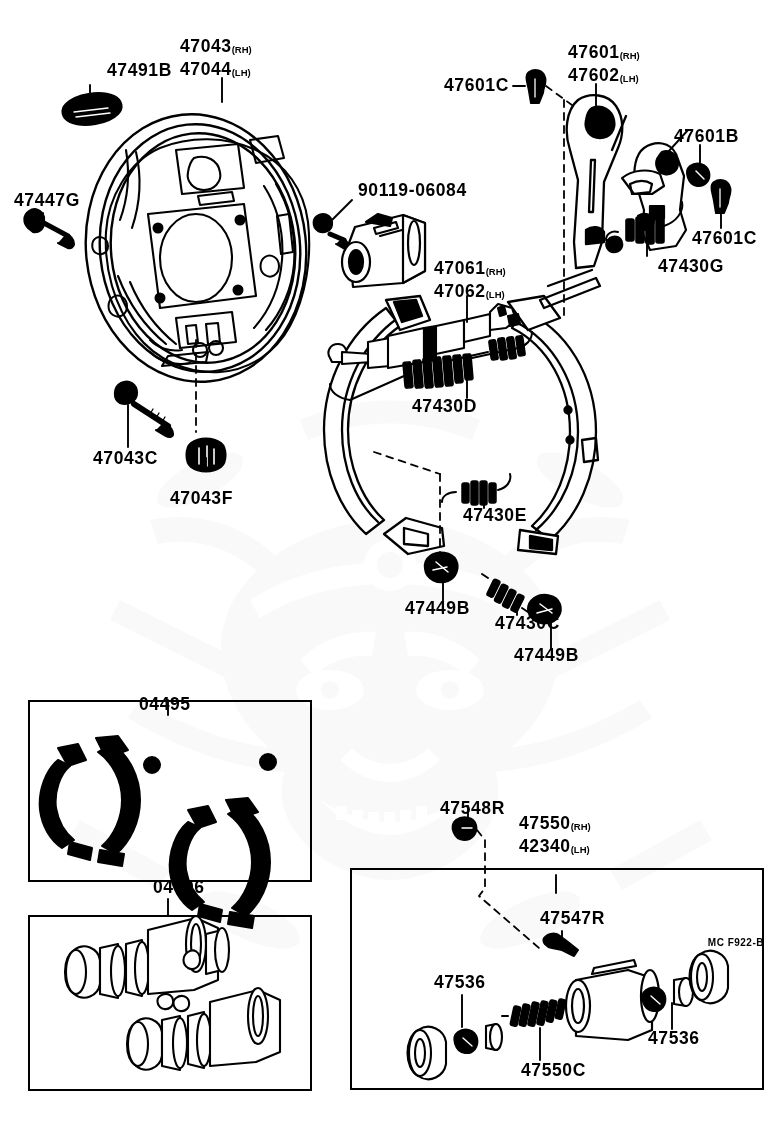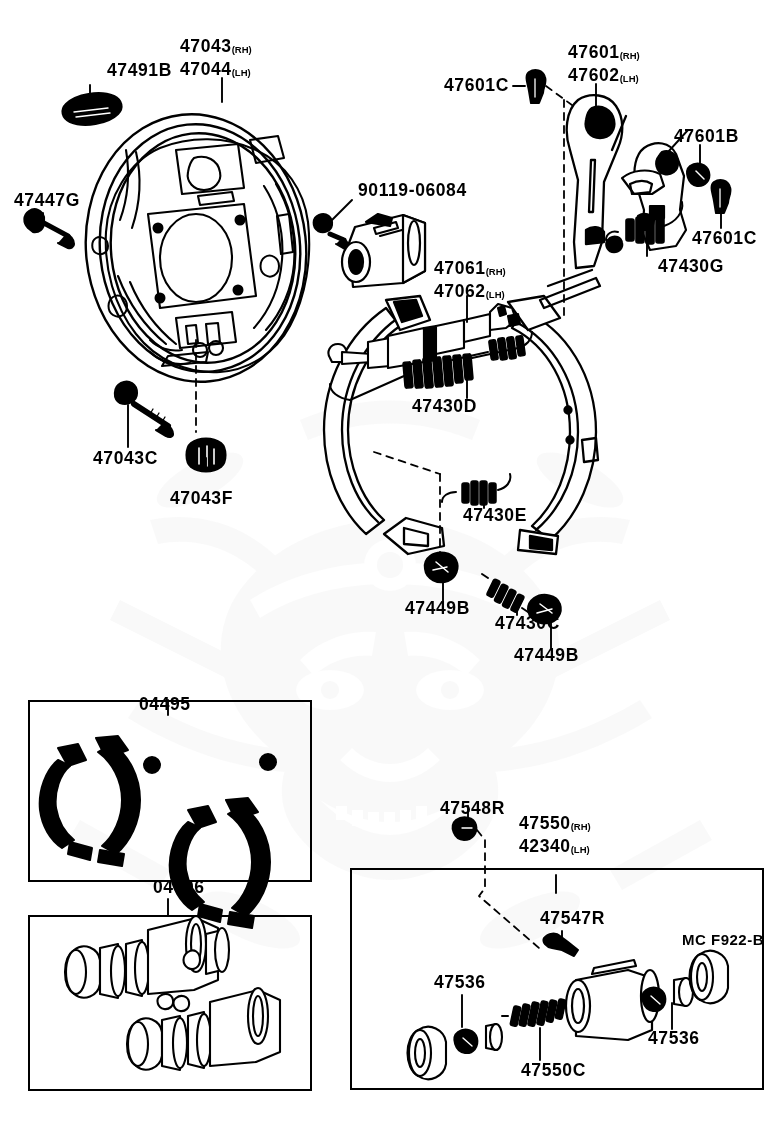--- a/index.html
+++ b/index.html
@@ -20,21 +20,21 @@
     letter-spacing:.6px;
     line-height:20px;
     white-space:nowrap;
     color:#000;
   }
   .lbl .sub{font-size:9.5px;letter-spacing:0;vertical-align:baseline;position:relative;top:1px;font-weight:bold;}
   .lbl.two{line-height:21px;}
   .footer{
     position:absolute;right:12px;bottom:20px;
     font-family:"Liberation Sans", sans-serif;
-    font-weight:bold;font-size:15px;letter-spacing:.5px;
+    font-weight:bold;font-size:10px;letter-spacing:.5px;
   }
   .kitbox{position:absolute;border:2px solid #000;background:transparent;}
 </style>
 </head>
 <body>
 
 <div id="sheet">
 
   <svg class="wm" viewBox="0 0 776 1138">
     <g fill="#9a9a9a">

